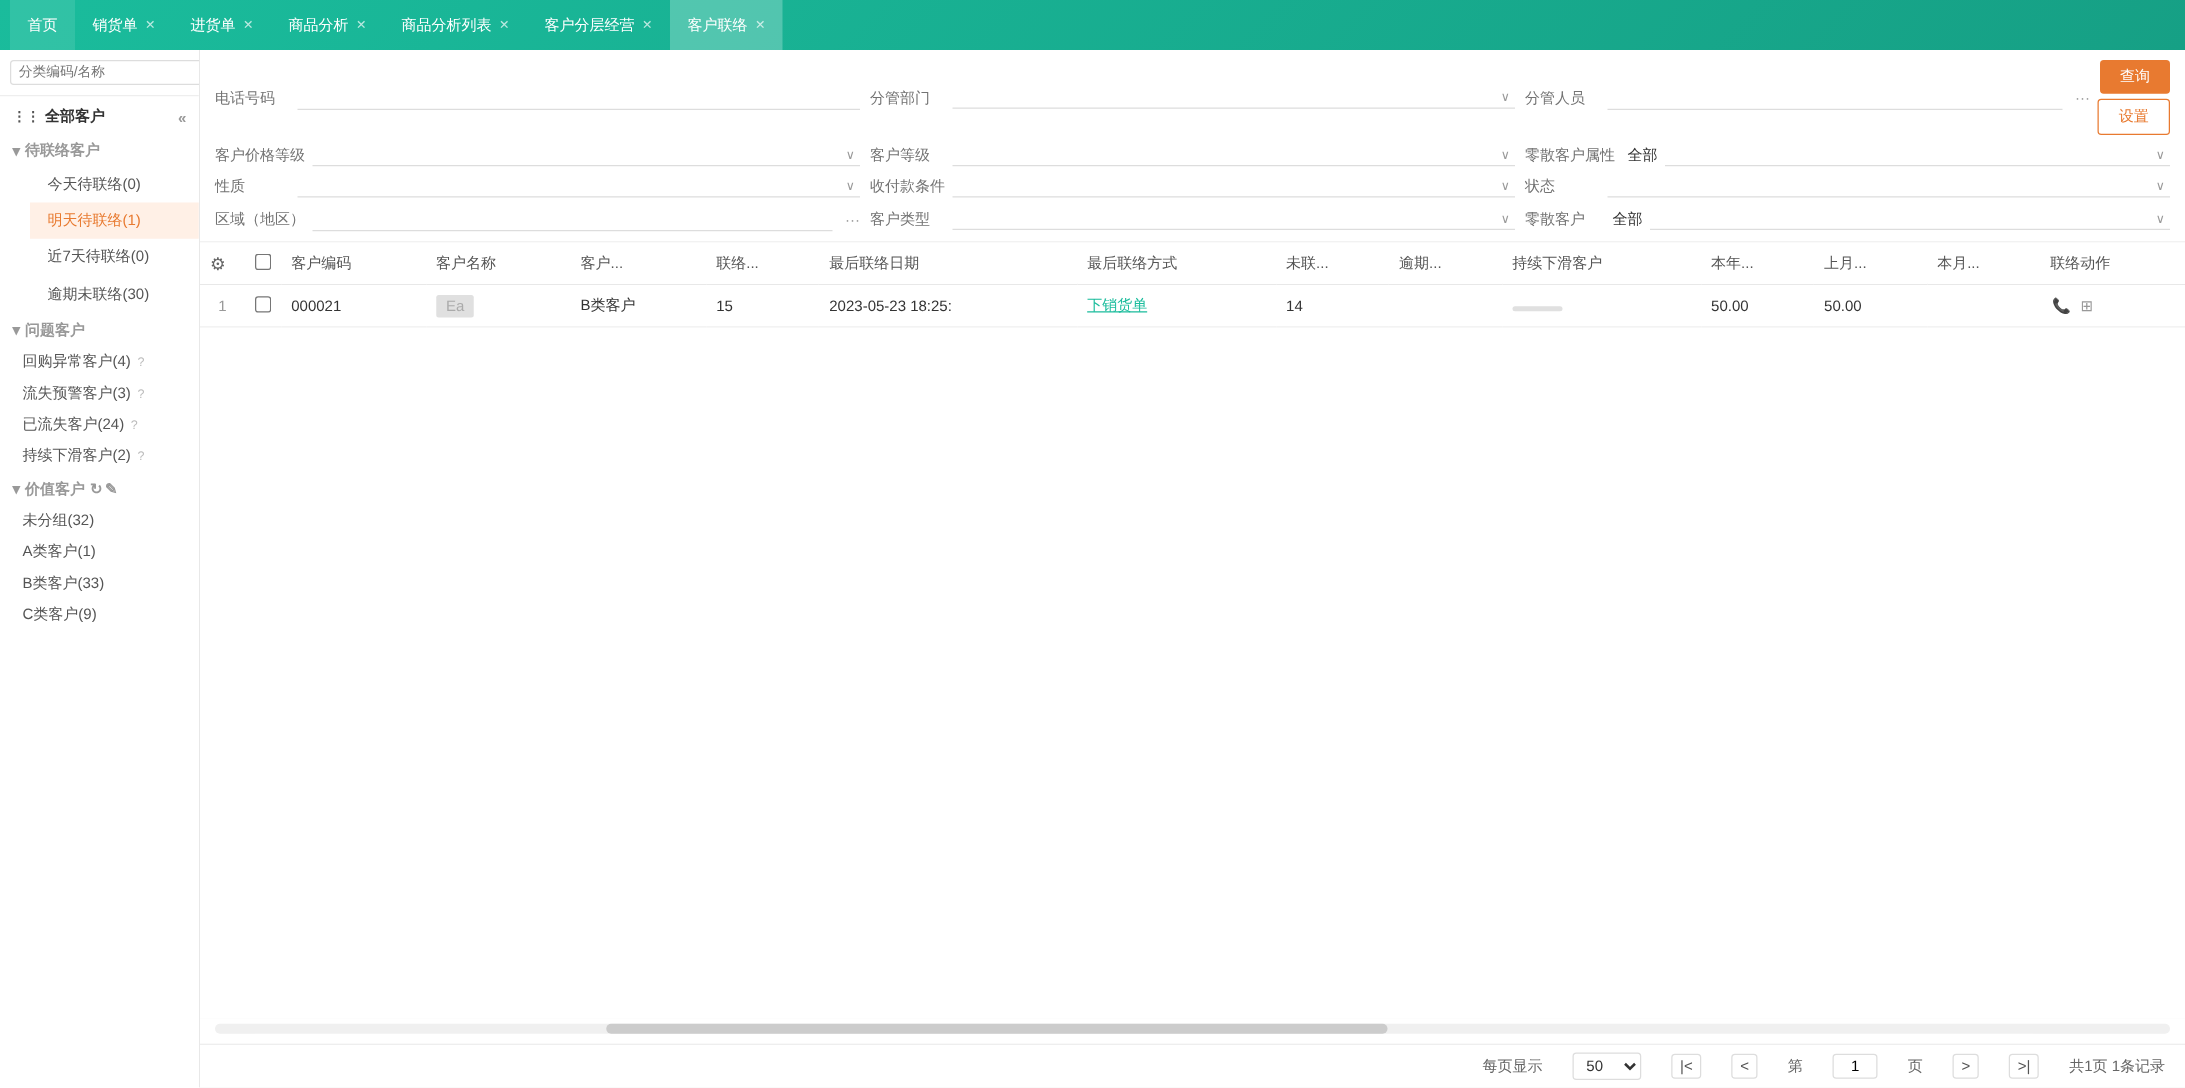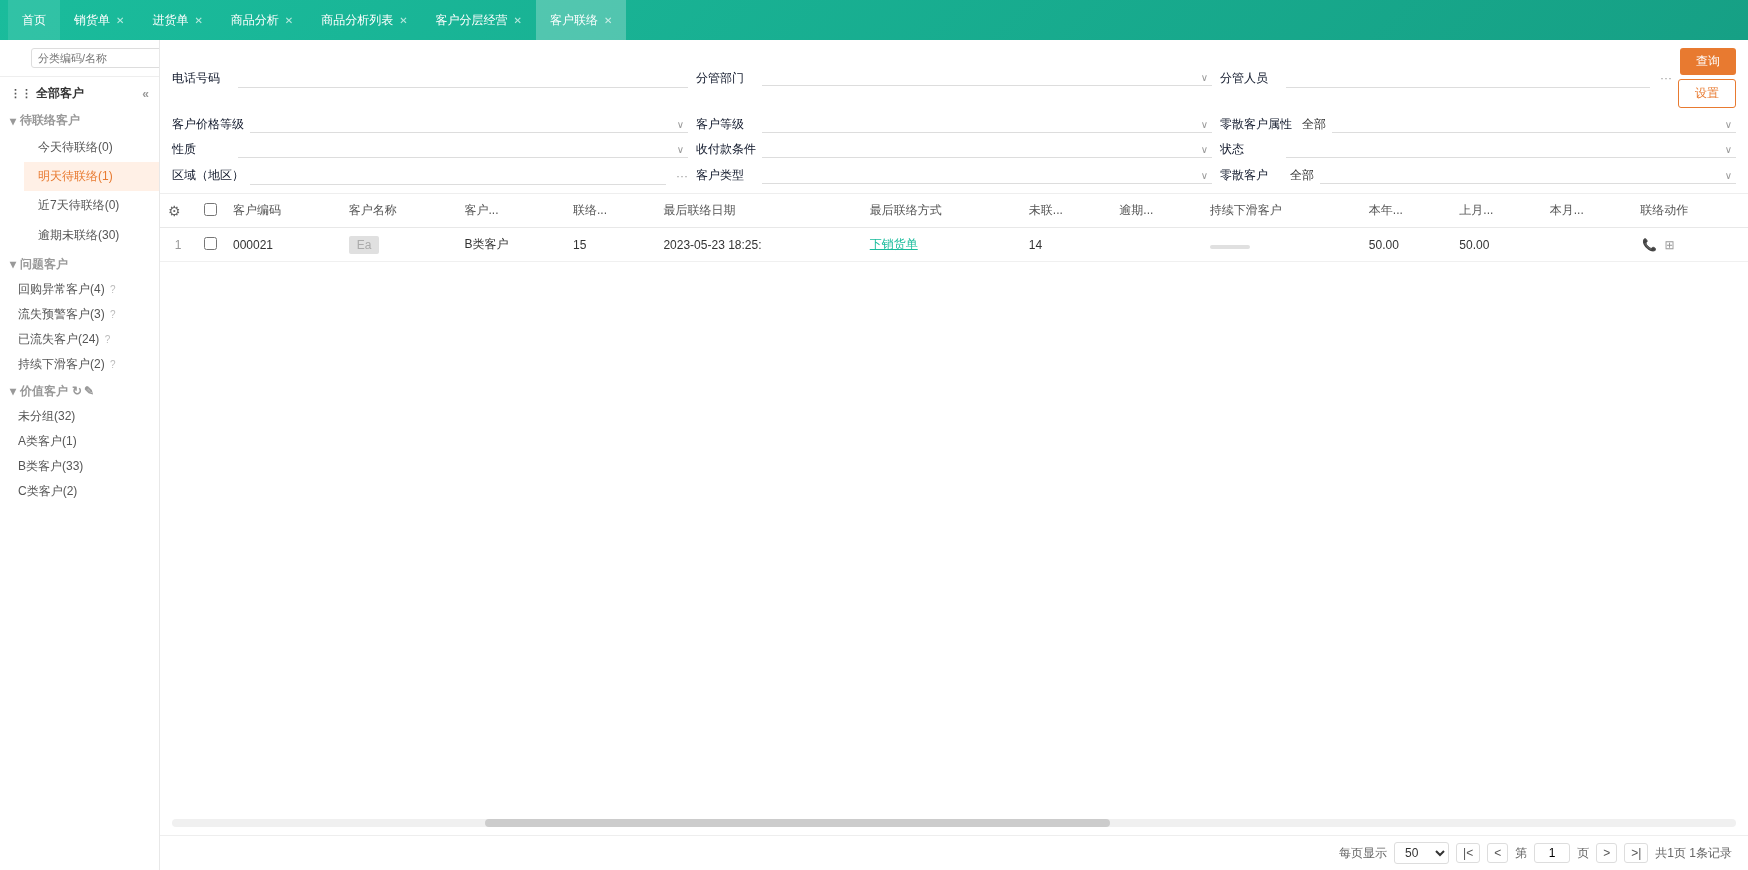--- a/index.html
+++ b/index.html
@@ -29,21 +29,21 @@
       width: 160px; background: #fff; border-right: 1px solid #e8e8e8;
       display: flex; flex-direction: column; flex-shrink: 0;
       overflow-y: auto;
     }
     .sidebar-search {
       display: flex; align-items: center; padding: 8px;
       border-bottom: 1px solid #eee;
     }
     .sidebar-search input {
       border: 1px solid #ddd; border-radius: 3px; padding: 3px 6px;
-      flex: 1; font-size: 11px; outline: none; color: #666; margin-left: 23px;
+      flex: 1; font-size: 11px; outline: none; color: #666;
     }
     .sidebar-section-title {
       display: flex; align-items: center; padding: 8px 10px 4px 10px;
       font-weight: bold; color: #333; font-size: 12px;
     }
     .sidebar-section-title .toggle-icon { margin-left: auto; cursor: pointer; color: #999; }
     .sidebar-item {
       padding: 5px 10px 5px 14px; cursor: pointer; color: #555;
       font-size: 12px; line-height: 1.6; margin-left: 24px;
     }
@@ -83,21 +83,21 @@
       display: flex; align-items: center; gap: 4px; color: #555; cursor: pointer;
       font-size: 12px; padding: 3px 8px;
     }
 
     
     .filter-panel {
       background: #fff; border-bottom: 1px solid #eee; padding: 8px 12px;
       display: grid; grid-template-columns: 1fr 1fr 1fr; gap: 8px;
     }
     .filter-row { display: flex; align-items: center; gap: 6px; }
-    .filter-label { color: #0f172a; white-space: nowrap; font-size: 12px; min-width: 60px; }
+    .filter-label { color: #737373; white-space: nowrap; font-size: 12px; min-width: 60px; }
     .filter-input {
       flex: 1; border: none; border-bottom: 1px solid #ddd;
       outline: none; font-size: 12px; padding: 2px 4px; color: #333;
     }
     .filter-select {
       flex: 1; display: flex; align-items: center; border-bottom: 1px solid #ddd;
       padding: 2px 4px; cursor: pointer; color: #666; font-size: 12px;
     }
     .filter-select .chev { margin-left: auto; color: #999; font-size: 10px; }
     .filter-dots { color: #999; cursor: pointer; margin-left: 4px; }
@@ -126,21 +126,21 @@
     .col-index { width: 36px; text-align: center; color: #999; }
     .col-check { width: 28px; text-align: center; }
     .link-text { color: #1abc9c; cursor: pointer; text-decoration: underline; }
     .icon-btn { color: #999; cursor: pointer; margin: 0 2px; }
     .gear-icon { font-size: 14px; cursor: pointer; color: #666; }
 
     
     .bottom-bar {
       display: flex; align-items: center; justify-content: flex-end;
       padding: 6px 16px; background: #fff; border-top: 1px solid #eee;
-      gap: 7px; font-size: 12px; color: #666;
+      gap: 24px; font-size: 12px; color: #666;
     }
     .page-select {
       border: 1px solid #ddd; border-radius: 3px; padding: 2px 6px;
       font-size: 12px; color: #333; background: #fff;
     }
     .page-nav-btn {
       border: 1px solid #ddd; border-radius: 3px; padding: 2px 6px;
       background: #fff; cursor: pointer; color: #555; font-size: 12px;
     }
     .page-input {
@@ -249,21 +249,21 @@
     <div class="sidebar-sub-item">
       <span>未分组(32)</span>
     </div>
     <div class="sidebar-sub-item">
       <span>A类客户(1)</span>
     </div>
     <div class="sidebar-sub-item">
       <span>B类客户(33)</span>
     </div>
     <div class="sidebar-sub-item">
-      <span>C类客户(2)</span>
+      <span>C类客户(9)</span>
     </div>
   </div>
 
   <div class="content">
 
 
     <div class="filter-panel">
 
       <div class="filter-row">
         <span class="filter-label">电话号码</span>

